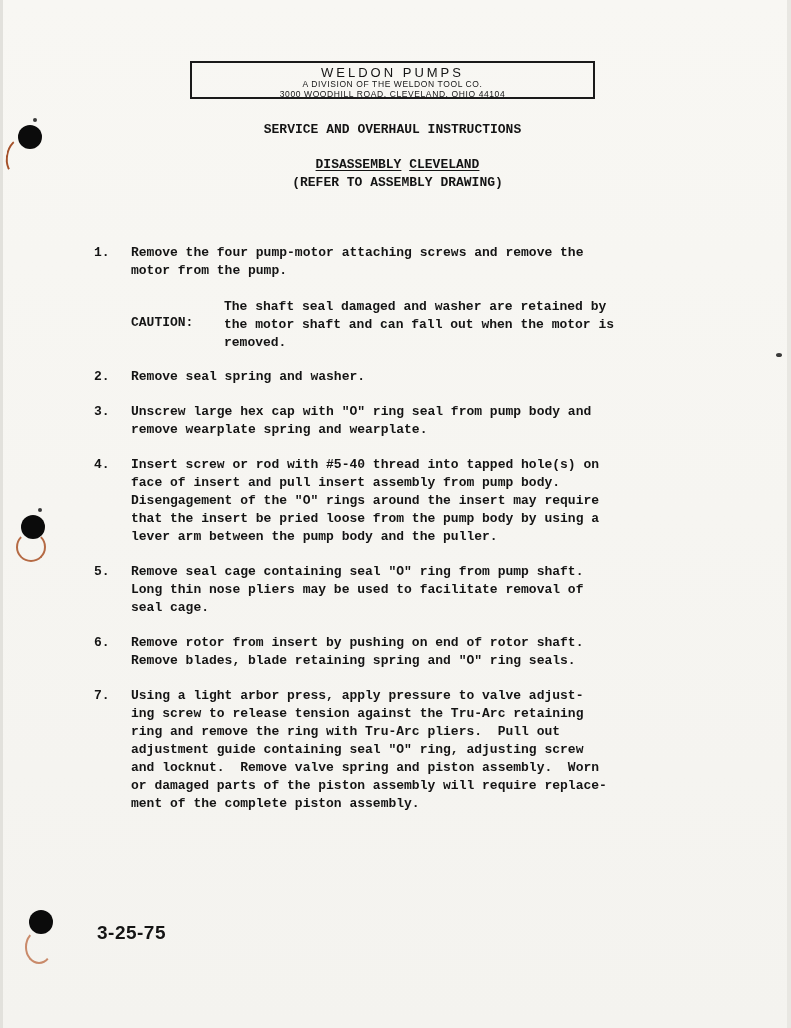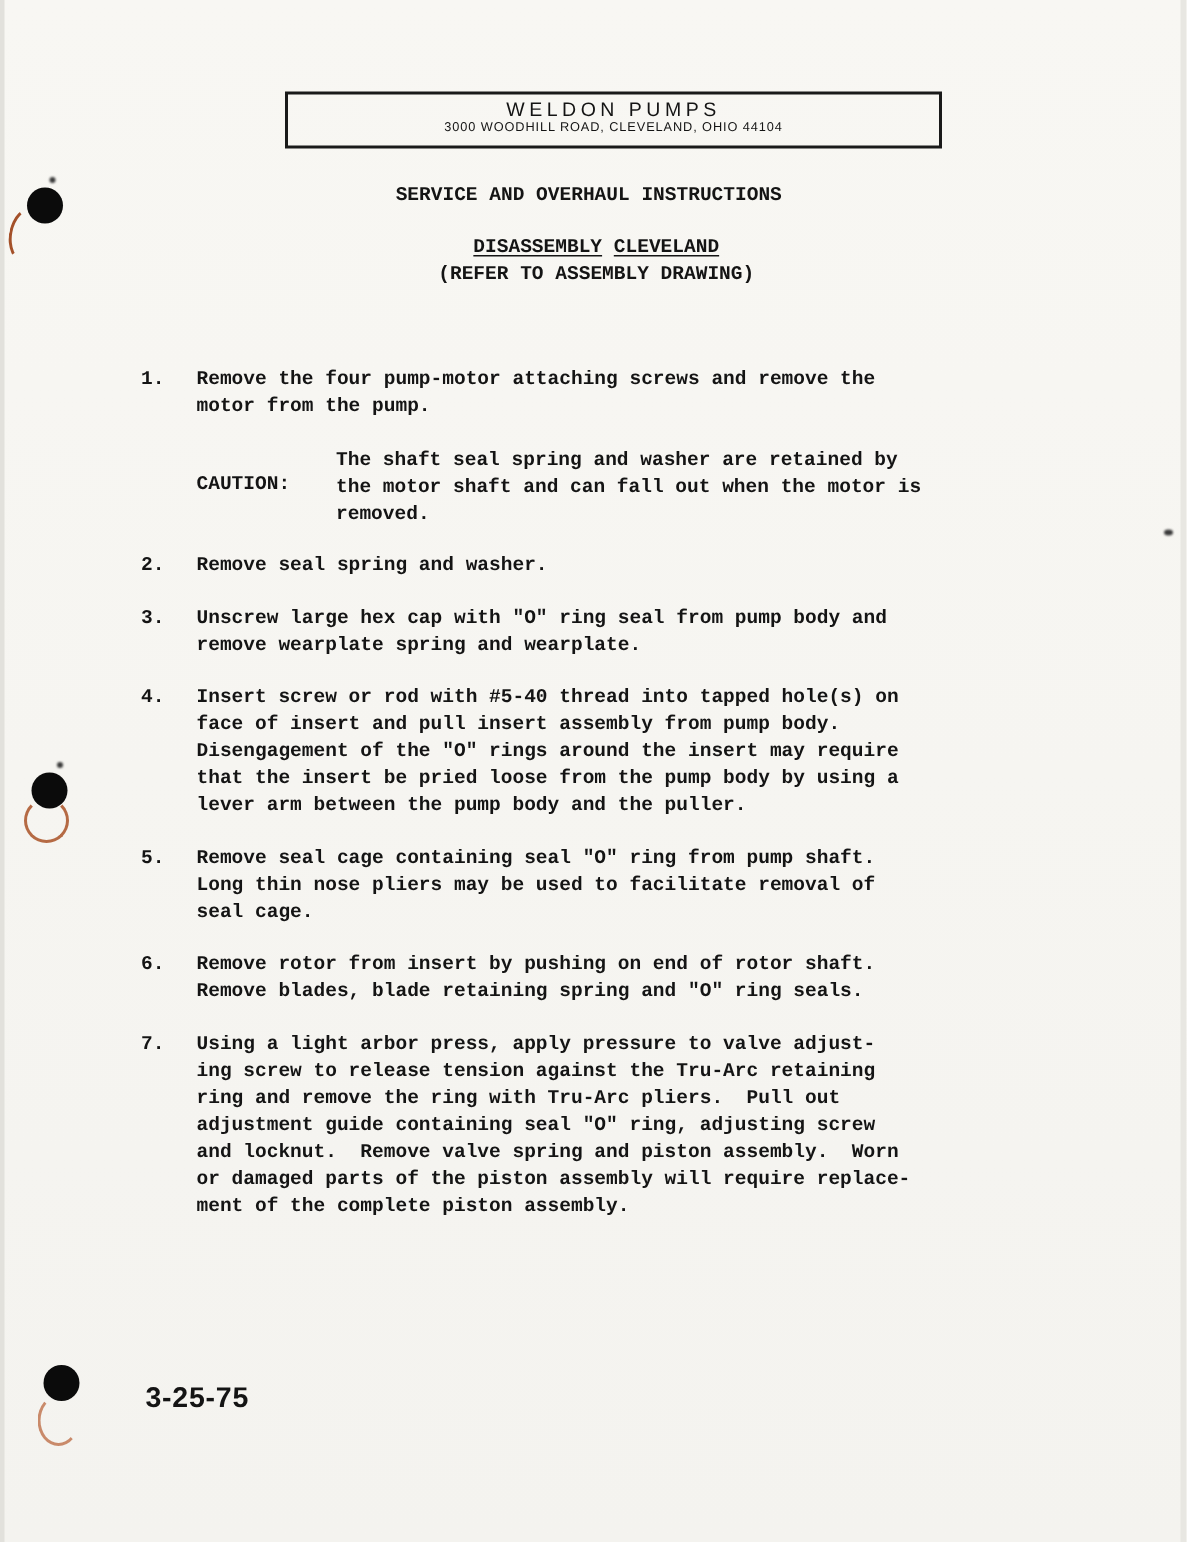--- a/index.html
+++ b/index.html
@@ -32,21 +32,21 @@
       right: 0; top: 0;
       width: 4px; height: 1028px;
       background: #e8e7e2;
     }
 
     
     .letterhead {
       position: absolute;
       left: 190px;
       top: 61px;
-      width: 438px;
+      width: 405px;
       height: 38px;
       border: 2px solid #1a1a1a;
       box-sizing: border-box;
       text-align: center;
       font-family: "Liberation Sans", "DejaVu Sans", sans-serif;
       line-height: 1;
     }
     .letterhead .lh-title {
       display: block;
       font-size: 13px;
@@ -181,40 +181,41 @@
   <div class="hole hole-2"></div>
   <div class="rust rust-2"></div>
   <div class="hole hole-3"></div>
   <div class="rust rust-3"></div>
   <div class="speck speck-1"></div>
   <div class="speck speck-2"></div>
   <div class="speck speck-3"></div>
 
   <div class="letterhead">
     <span class="lh-title">WELDON PUMPS</span>
+    <span class="lh-sub">A DIVISION OF THE WELDON TOOL CO.</span>
     <span class="lh-addr">3000 WOODHILL ROAD, CLEVELAND, OHIO 44104</span>
   </div>
 
   <div class="heading h-service">SERVICE AND OVERHAUL INSTRUCTIONS</div>
   <div class="heading h-disasm">
     <span class="u">DISASSEMBLY</span>
     <span> </span>
     <span class="u">CLEVELAND</span>
   </div>
   <div class="heading h-refer">(REFER TO ASSEMBLY DRAWING)</div>
 
   <div class="step" style="top:244px;">
     <span class="num">1.</span>
     <span class="txt">Remove the four pump-motor attaching screws and remove the
 motor from the pump.</span>
   </div>
 
   <div class="caution">
     <span class="cl">CAUTION:</span>
-    <span class="ct">The shaft seal spring and washer are retained by
+    <span class="ct">The shaft seal damaged and washer are retained by
 the motor shaft and can fall out when the motor is
 removed.</span>
   </div>
 
   <div class="step" style="top:368px;">
     <span class="num">2.</span>
     <span class="txt">Remove seal spring and washer.</span>
   </div>
 
   <div class="step" style="top:403px;">

